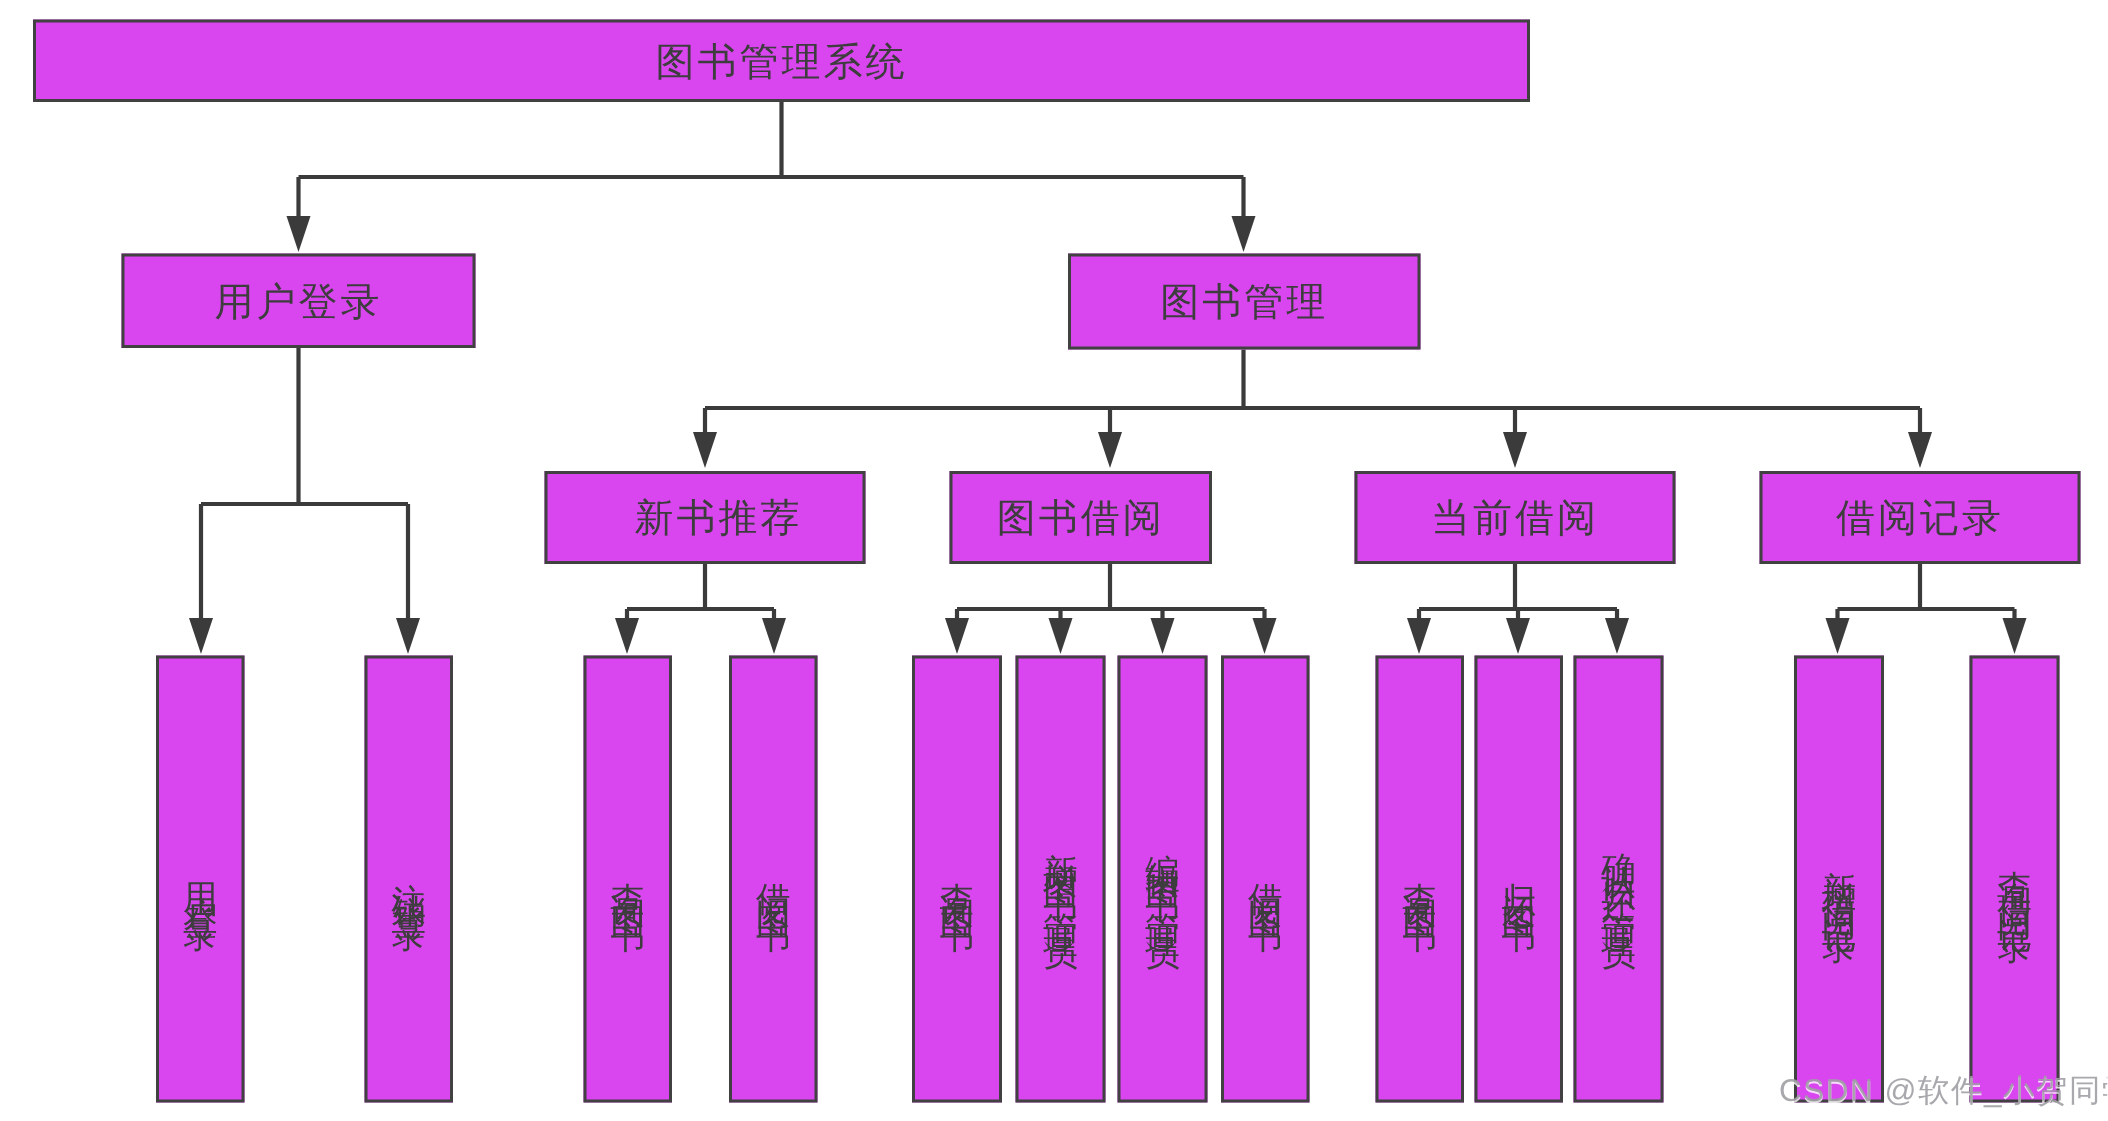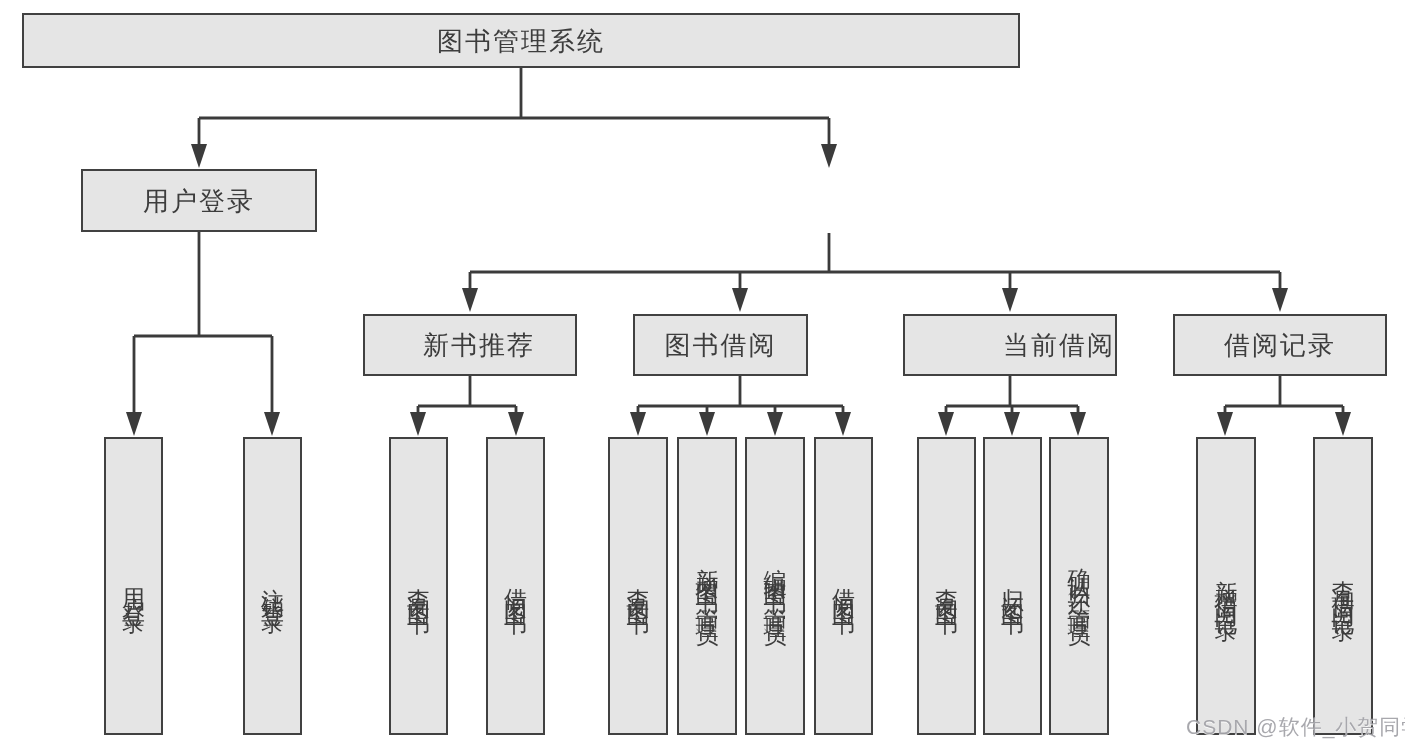--- a/index.html
+++ b/index.html
@@ -3,35 +3,35 @@
 <meta charset="utf-8">
 <style>
   html,body{margin:0;padding:0;background:#ffffff;}
   .canvas{
     position:relative;width:1405px;height:747px;background:#ffffff;
     font-family:"Liberation Sans","DejaVu Sans",sans-serif;overflow:hidden;
   }
   .connector-layer{position:absolute;left:0;top:0;z-index:1;}
   .box{
     position:absolute;box-sizing:border-box;border:2.5px solid #414141;
-    background:#e5e5e5;display:flex;align-items:center;justify-content:center;
+    background:#d946ef;display:flex;align-items:center;justify-content:center;
     color:#3d3d3d;z-index:2;
   }
   .h .label{font-size:26px;letter-spacing:2px;white-space:nowrap;line-height:1;}
   .v .label{
     writing-mode:vertical-rl;text-orientation:mixed;
     font-size:23px;letter-spacing:8px;line-height:1;white-space:nowrap;
   }
   
   .n-root      {left:22px;  top:13px;  width:998px; height:55px;}
   .n-user-login{left:81px;  top:169px; width:236px; height:63px;}
   .n-book-mgmt {left:712px; top:169px; width:235px; height:64px;}
   .n-recommend {left:363px; top:314px; width:214px; height:62px;padding-left:18px;}
   .n-borrow    {left:633px; top:314px; width:175px; height:62px;}
-  .n-current   {left:903px; top:314px; width:214px; height:62px;justify-content:flex-end;}
+  .n-current   {left:903px; top:314px; width:214px; height:62px;}
   .n-records   {left:1173px;top:314px; width:214px; height:62px;}
   .leaf{top:437px;height:298px;width:59px;}
   .lf-user-0 {left:104px;}
   .lf-user-1 {left:243px;}
   .lf-rec-0  {left:389px;}
   .lf-rec-1  {left:486px;}
   .lf-bor-0  {left:608px;width:60px;}
   .lf-bor-1  {left:677px;width:60px;}
   .lf-bor-2  {left:745px;width:60px;}
   .lf-bor-3  {left:814px;}
@@ -84,20 +84,23 @@
     </g>
   </svg>
 
   <div class="box h n-root">
     <span class="label">图书管理系统</span>
   </div>
 
   <div class="box h n-user-login">
     <span class="label">用户登录</span>
   </div>
+  <div class="box h n-book-mgmt">
+    <span class="label">图书管理</span>
+  </div>
 
   <div class="box h n-recommend">
     <span class="label">新书推荐</span>
   </div>
   <div class="box h n-borrow">
     <span class="label">图书借阅</span>
   </div>
   <div class="box h n-current">
     <span class="label">当前借阅</span>
   </div>

